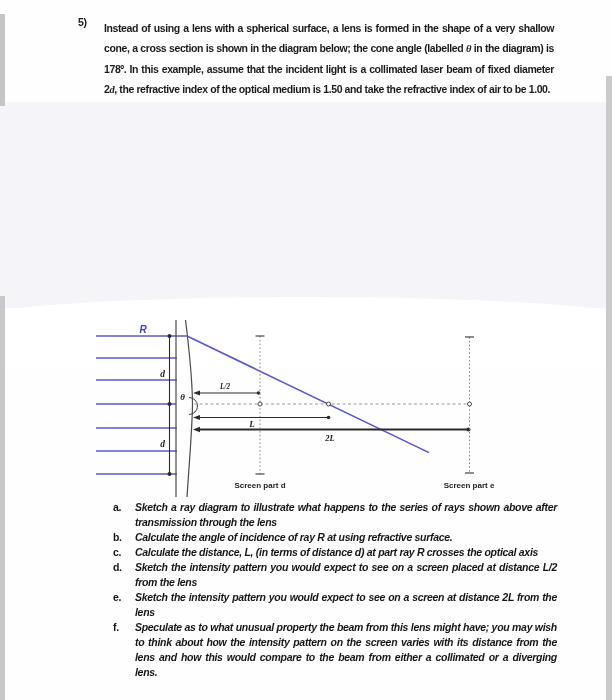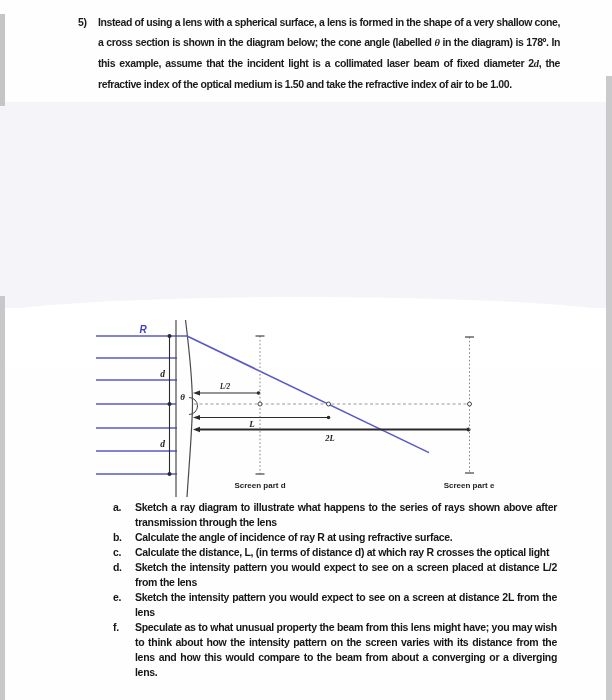--- a/index.html
+++ b/index.html
@@ -17,32 +17,32 @@
   .edge-left-b{left:0;top:296px;width:5px;height:404px;background:#c8c8ca;}
   .edge-right{right:0;top:76px;width:6px;height:624px;background:#cacacc;}
 
   
   .q5{
     position:absolute;left:78px;top:12px;width:482px;
     display:flex;gap:6px;color:#1b1b1b;font-weight:bold;
     font-size:10.5px;line-height:20px;letter-spacing:-0.4px;
   }
   .q5 .num{flex:0 0 14px;}
-  .q5 p{margin:0;text-align:justify;}
+  .q5 p{margin:6px;text-align:justify;}
   .q5 i{font-family:"Liberation Serif",serif;font-style:italic;}
 
   
   .subs{
     position:absolute;left:113px;top:500px;width:444px;
     margin:0;padding:0;list-style:none;color:#161616;font-weight:bold;
     font-size:10.5px;line-height:15px;letter-spacing:-0.3px;
   }
   .subs li{display:flex;}
   .subs .m{flex:0 0 22px;}
-  .subs .t{flex:1;text-align:justify;}
+  .subs .t{flex:1;text-align:justify;font-style:italic;}
 
   
   .diagram{position:absolute;left:0;top:300px;width:612px;height:200px;}
   .mathlbl{font-family:"Liberation Serif",serif;font-style:italic;font-weight:bold;fill:#222;}
   .screenlbl{font-family:"Liberation Sans",sans-serif;font-weight:bold;fill:#222;}
 </style>
 </head>
 <body>
 
 <div class="page">
@@ -136,29 +136,29 @@
     <li>
       <span class="m">a.</span>
       <span class="t">Sketch a ray diagram to illustrate what happens to the series of rays shown above after transmission through the lens</span>
     </li>
     <li>
       <span class="m">b.</span>
       <span class="t">Calculate the angle of incidence of ray R at using refractive surface.</span>
     </li>
     <li>
       <span class="m">c.</span>
-      <span class="t">Calculate the distance, L, (in terms of distance d) at which ray R crosses the optical light</span>
+      <span class="t">Calculate the distance, L, (in terms of distance d) at part ray R crosses the optical axis</span>
     </li>
     <li>
       <span class="m">d.</span>
       <span class="t">Sketch the intensity pattern you would expect to see on a screen placed at distance L/2 from the lens</span>
     </li>
     <li>
       <span class="m">e.</span>
       <span class="t">Sketch the intensity pattern you would expect to see on a screen at distance 2L from the lens</span>
     </li>
     <li>
       <span class="m">f.</span>
-      <span class="t">Speculate as to what unusual property the beam from this lens might have; you may wish to think about how the intensity pattern on the screen varies with its distance from the lens and how this would compare to the beam from about a converging or a diverging lens.</span>
+      <span class="t">Speculate as to what unusual property the beam from this lens might have; you may wish to think about how the intensity pattern on the screen varies with its distance from the lens and how this would compare to the beam from either a collimated or a diverging lens.</span>
     </li>
   </ol>
 
 </div>
 
 </body></html>

